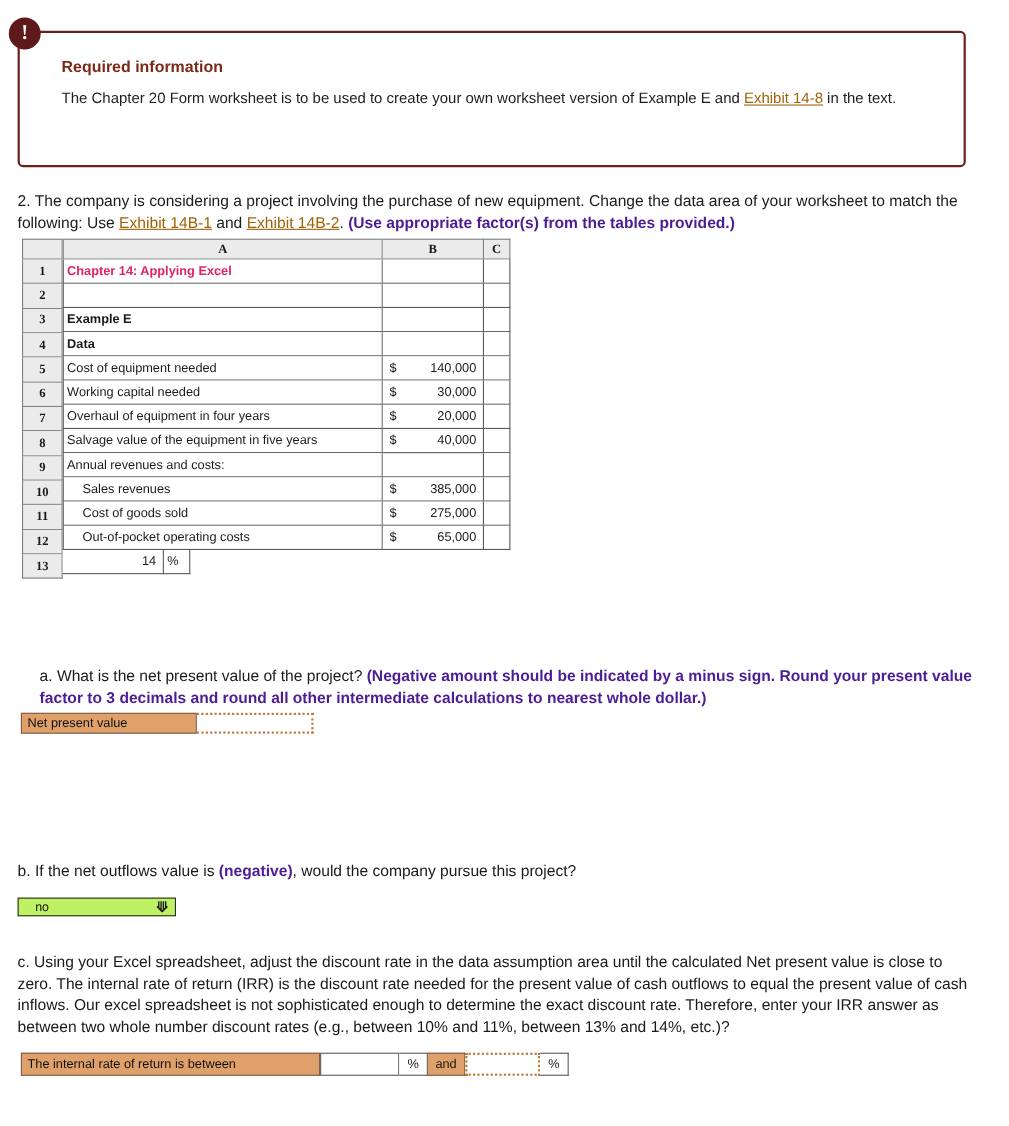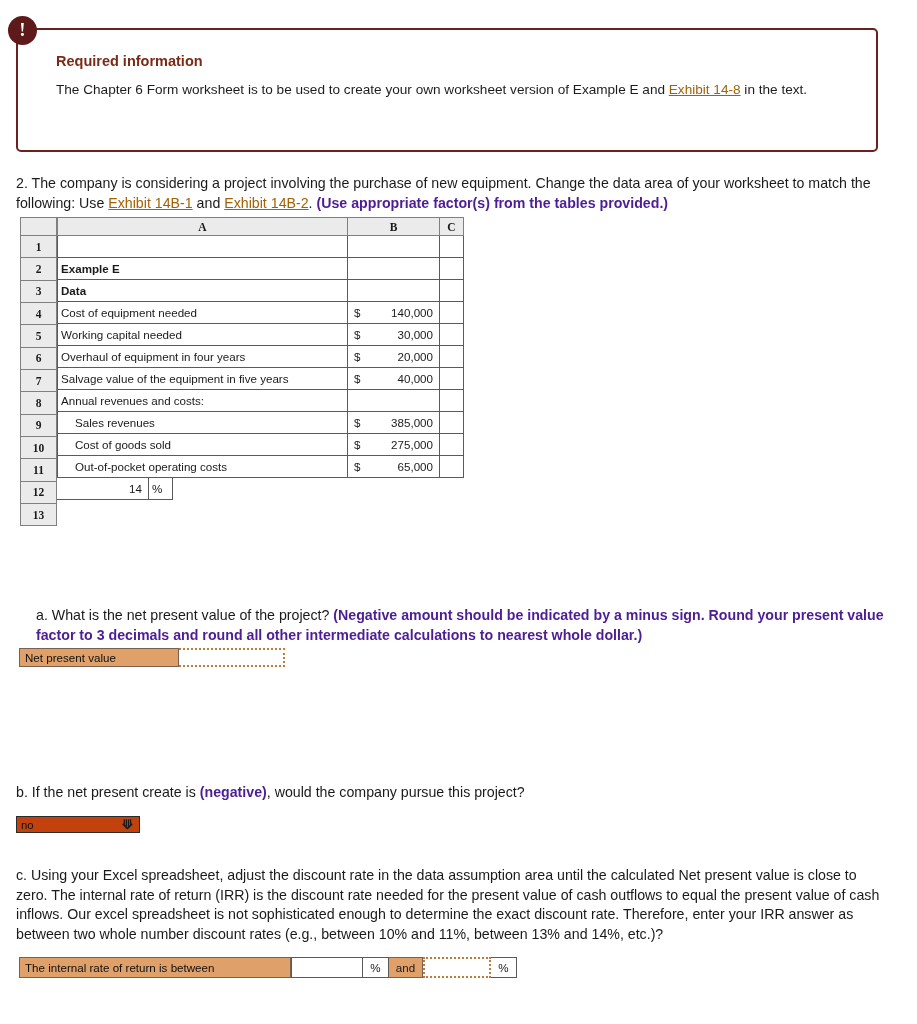--- a/index.html
+++ b/index.html
@@ -212,29 +212,29 @@
     left: 16px;
     top: 783px;
     width: 870px;
     font-size: 14.2px;
     line-height: 19.5px;
   }
   .select-b {
     position: absolute;
     left: 16px;
     top: 816px;
-    width: 124px;
+    width: 144px;
     height: 17px;
     box-sizing: border-box;
     border: 1.5px solid #2b2b2b;
-    background: #c2410c;
+    background: #bef264;
     display: flex;
     align-items: center;
     font-size: 11.3px;
-    padding-left: 4px;
+    padding-left: 15px;
     color: #101010;
     position: absolute;
   }
   .select-b .chev {
     position: absolute;
     right: 6px;
     top: 1px;
     font-size: 13px;
     line-height: 14px;
     font-weight: bold;
@@ -296,21 +296,21 @@
     flex: 0 0 68px;
   }
 </style>
 </head>
 <body>
 
 <div class="req-wrap">
   <div class="req-box"></div>
   <div class="req-badge">!</div>
   <div class="req-title">Required information</div>
-  <div class="req-body"><span>The Chapter 6 Form worksheet is to be used to create your own worksheet version of Example E and </span><span class="exlink">Exhibit 14-8</span><span> in the text.</span></div>
+  <div class="req-body"><span>The Chapter 20 Form worksheet is to be used to create your own worksheet version of Example E and </span><span class="exlink">Exhibit 14-8</span><span> in the text.</span></div>
 </div>
 
 <div class="q2"><span>2. The company is considering a project involving the purchase of new equipment. Change the data area of your worksheet to match the following: Use </span><span class="exlink">Exhibit 14B-1</span><span> and </span><span class="exlink">Exhibit 14B-2</span><span>. </span><span class="bold-blue">(Use appropriate factor(s) from the tables provided.)</span></div>
 
 <div class="sheet">
   <div class="rowhead-col">
     <div class="rowhead-corner"></div>
     <div class="rh">1</div>
     <div class="rh">2</div>
     <div class="rh">3</div>
@@ -327,20 +327,25 @@
   </div>
 
   <div class="grid-col">
     <div class="hdr-row">
       <div class="hdr-cell col-a">A</div>
       <div class="hdr-cell col-b">B</div>
       <div class="hdr-cell col-c">C</div>
     </div>
 
     <div class="data-row">
+      <div class="cell col-a c-title">Chapter 14: Applying Excel</div>
+      <div class="cell col-b"></div>
+      <div class="cell col-c"></div>
+    </div>
+    <div class="data-row">
       <div class="cell col-a"></div>
       <div class="cell col-b"></div>
       <div class="cell col-c"></div>
     </div>
     <div class="data-row">
       <div class="cell col-a c-bold">Example E</div>
       <div class="cell col-b"></div>
       <div class="cell col-c"></div>
     </div>
     <div class="data-row">
@@ -418,21 +423,21 @@
   </div>
 </div>
 
 <div class="qa"><span>a. What is the net present value of the project? </span><span class="bold-blue">(Negative amount should be indicated by a minus sign. Round your present value factor to 3 decimals and round all other intermediate calculations to nearest whole dollar.)</span></div>
 
 <div class="ans-table-a">
   <div class="lbl-cell" style="width:160px;flex:0 0 160px;">Net present value</div>
   <div class="inp-dotted"></div>
 </div>
 
-<div class="qb"><span>b. If the net present create is </span><span class="bold-blue">(negative)</span><span>, would the company pursue this project?</span></div>
+<div class="qb"><span>b. If the net outflows value is </span><span class="bold-blue">(negative)</span><span>, would the company pursue this project?</span></div>
 
 <div class="select-b">
   <span>no</span>
   <span class="chev">⟱</span>
 </div>
 
 <div class="qc">c. Using your Excel spreadsheet, adjust the discount rate in the data assumption area until the calculated Net present value is close to zero.  The internal rate of return (IRR) is the discount rate needed for the present value of cash outflows to equal the present value of cash inflows.  Our excel spreadsheet is not sophisticated enough to determine the exact discount rate.  Therefore, enter your IRR answer as between two whole number discount rates (e.g., between 10% and 11%, between 13% and 14%, etc.)?</div>
 
 <div class="ans-table-c">
   <div class="lbl-cell" style="width:272px;flex:0 0 272px;">The internal rate of return is between</div>

